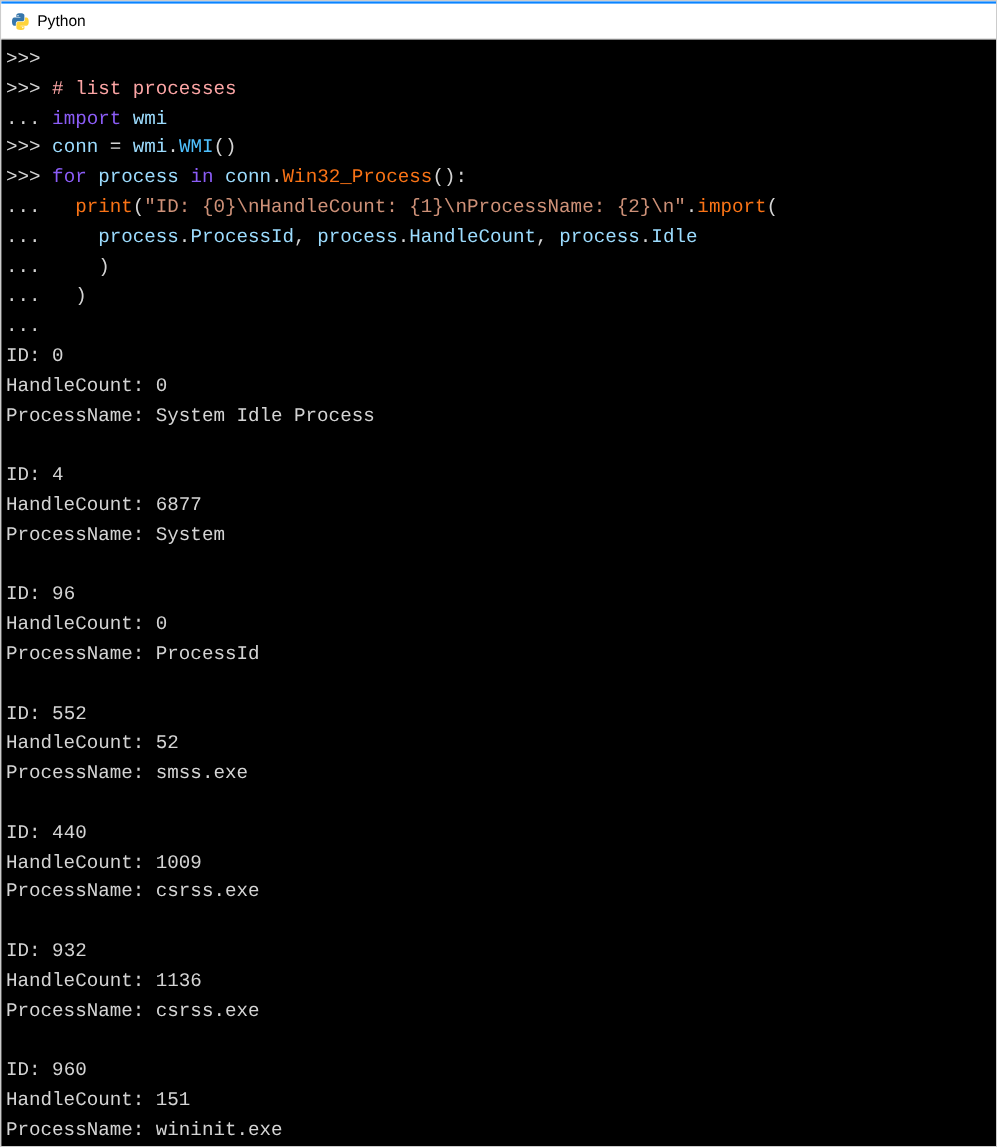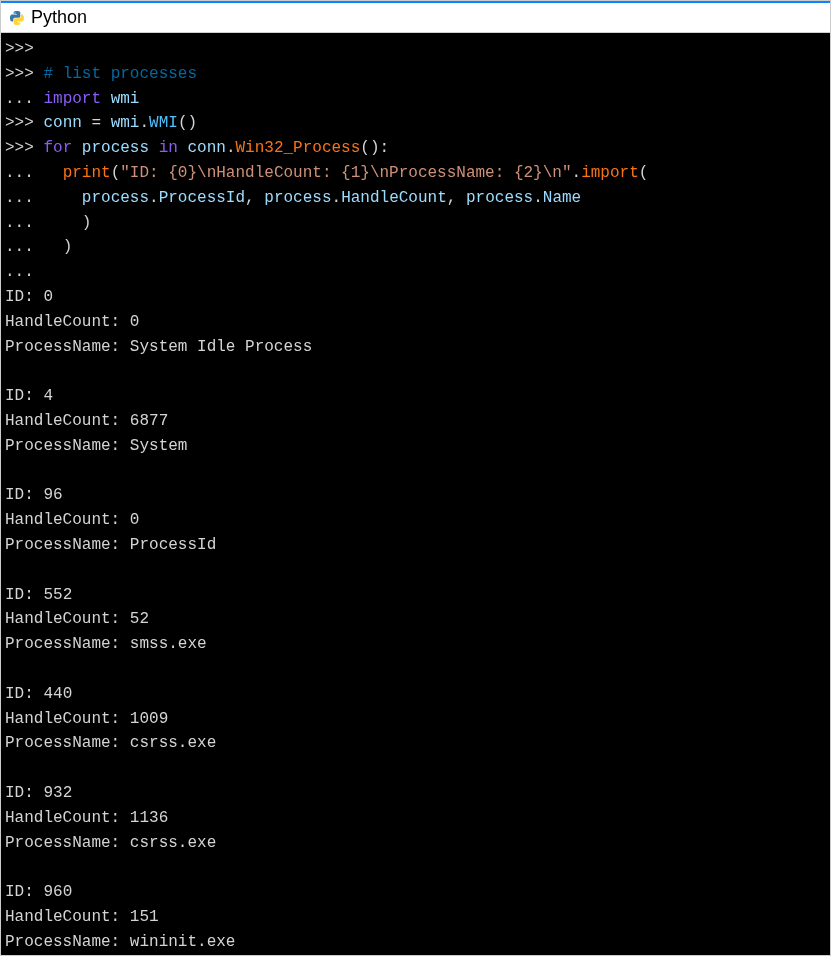--- a/index.html
+++ b/index.html
@@ -32,39 +32,39 @@
     }
     .title-bar .icon {
       width: 16px;
       height: 16px;
       margin-right: 6px;
       display: inline-flex;
       align-items: center;
       justify-content: center;
     }
     .title-bar .title-text {
-      font-size: 18px;
+      font-size: 13px;
       color: #000;
     }
     .terminal {
       flex: 1;
       background: #000000;
       color: #d4d4d4;
       font-family: Consolas, 'Courier New', monospace;
       font-size: 16px;
       line-height: 1.55;
       padding: 4px 4px;
       overflow: hidden;
       white-space: pre;
     }
     .prompt {
       color: #d4d4d4;
     }
     .comment {
-      color: #0369a1;
+      color: #fca5a5;
     }
     .keyword {
       color: #8b5cf6;
     }
     .stringlit {
       color: #ce9178;
     }
     .func {
       color: #f97316;
     }
@@ -91,21 +91,21 @@
     </span>
     <span class="title-text">Python</span>
   </div>
 
   <div class="terminal"><span class="prompt">&gt;&gt;&gt;</span>
 <span class="prompt">&gt;&gt;&gt;</span> <span class="comment"># list processes</span>
 <span class="prompt">...</span> <span class="keyword">import</span> <span class="ident">wmi</span>
 <span class="prompt">&gt;&gt;&gt;</span> <span class="ident">conn</span> <span class="plain">=</span> <span class="ident">wmi</span><span class="plain">.</span><span class="type">WMI</span><span class="plain">()</span>
 <span class="prompt">&gt;&gt;&gt;</span> <span class="keyword">for</span> <span class="ident">process</span> <span class="keyword">in</span> <span class="ident">conn</span><span class="plain">.</span><span class="func">Win32_Process</span><span class="plain">():</span>
 <span class="prompt">...</span>   <span class="func">print</span><span class="plain">(</span><span class="stringlit">"ID: {0}\nHandleCount: {1}\nProcessName: {2}\n"</span><span class="plain">.</span><span class="func">import</span><span class="plain">(</span>
-<span class="prompt">...</span>     <span class="ident">process</span><span class="plain">.</span><span class="ident">ProcessId</span><span class="plain">,</span> <span class="ident">process</span><span class="plain">.</span><span class="ident">HandleCount</span><span class="plain">,</span> <span class="ident">process</span><span class="plain">.</span><span class="ident">Name</span>
+<span class="prompt">...</span>     <span class="ident">process</span><span class="plain">.</span><span class="ident">ProcessId</span><span class="plain">,</span> <span class="ident">process</span><span class="plain">.</span><span class="ident">HandleCount</span><span class="plain">,</span> <span class="ident">process</span><span class="plain">.</span><span class="ident">Idle</span>
 <span class="prompt">...</span>     <span class="plain">)</span>
 <span class="prompt">...</span>   <span class="plain">)</span>
 <span class="prompt">...</span>
 <span>ID:</span> <span>0</span>
 <span>HandleCount:</span> <span>0</span>
 <span>ProcessName:</span> <span>System Idle Process</span>
 
 <span>ID:</span> <span>4</span>
 <span>HandleCount:</span> <span>6877</span>
 <span>ProcessName:</span> <span>System</span>

